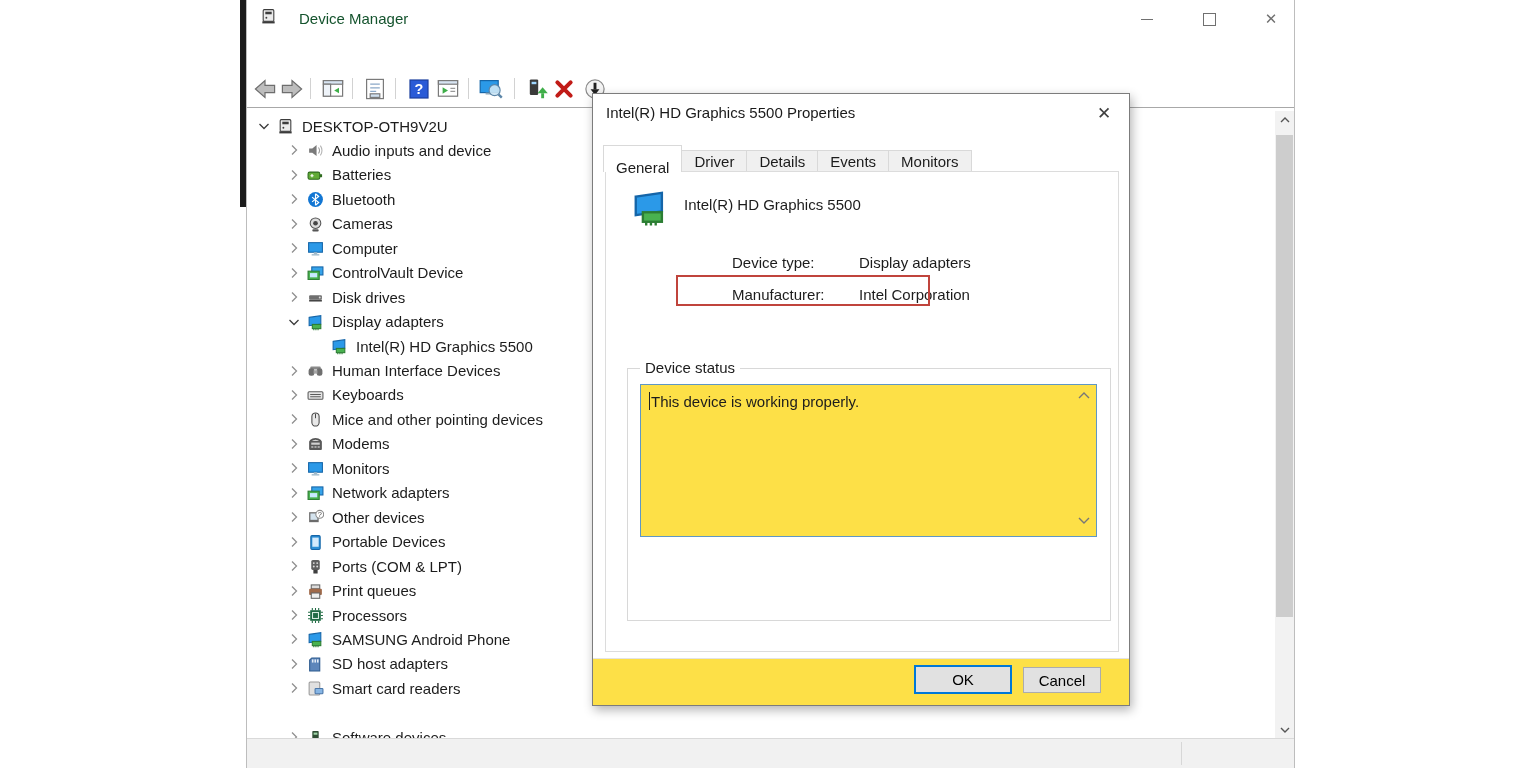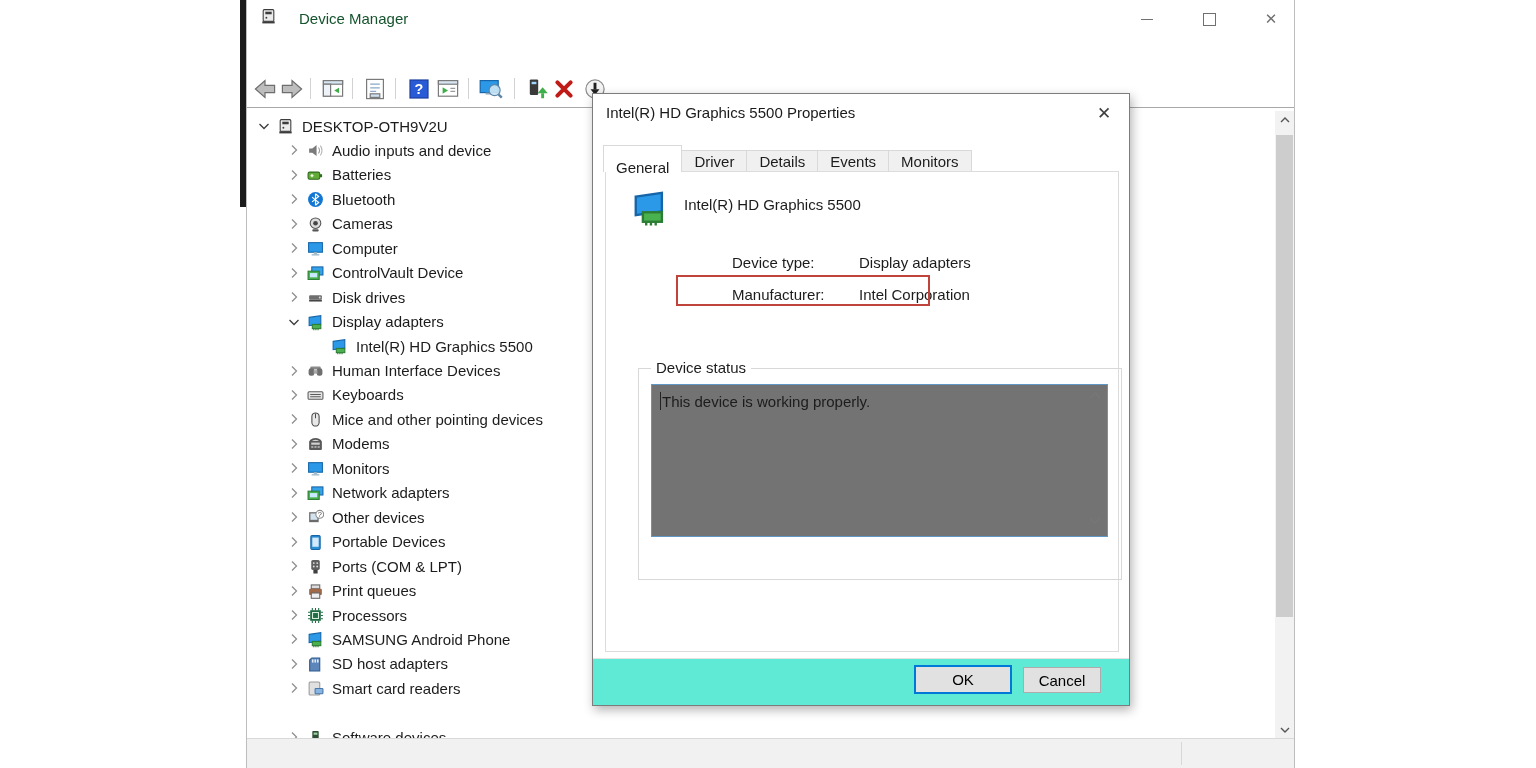--- a/index.html
+++ b/index.html
@@ -43,27 +43,27 @@
   .tab{box-sizing:border-box;padding:2px 12px 3px;font-size:15px;background:#f0f0f0;
        border:1px solid #d9d9d9;border-bottom:none;height:22px;margin-right:-1px;position:relative;}
   .tab.active{background:#fff;height:27px;padding-top:13px;z-index:3;}
   .page{position:absolute;left:12px;top:77px;width:514px;height:481px;background:#fff;border:1px solid #dcdcdc;box-sizing:border-box;z-index:2;}
   .dev-icon{position:absolute;left:25px;top:17px;width:38px;height:38px;}
   .dev-name{position:absolute;left:78px;top:24px;font-size:15px;}
   .fields{position:absolute;left:78px;top:74px;margin-left:48px;}
   .field-row{display:flex;height:32px;align-items:center;}
   .f-label{width:127px;}
   .red-box{position:absolute;left:70px;top:103px;width:254px;height:31px;border:2px solid #c0443c;box-sizing:border-box;pointer-events:none;}
-  .groupbox{position:absolute;left:32px;top:196px;width:484px;height:212px;border:1px solid #d8d8d8;box-sizing:border-box;}
+  .groupbox{position:absolute;left:21px;top:196px;width:484px;height:253px;border:1px solid #d8d8d8;box-sizing:border-box;}
   .gb-legend{position:absolute;left:12px;top:-10px;background:#fff;padding:0 5px;font-size:15px;}
-  .status-area{position:absolute;left:12px;top:15px;width:457px;height:153px;border:1px solid #5f97c5;box-sizing:border-box;background:#737373;}
+  .status-area{position:absolute;left:12px;top:15px;width:457px;height:153px;border:1px solid #5f97c5;box-sizing:border-box;background:#fde047;}
   .status-text{position:absolute;left:8px;top:7px;font-size:15px;display:flex;align-items:center;}
   .caret{display:inline-block;width:1px;height:18px;background:#222;margin-right:1px;}
   .sa-chev{position:absolute;right:4px;width:14px;height:12px;}
-  .footer{position:absolute;left:0;right:0;bottom:0;height:47px;background:#5eead4;border-top:1px solid #e3e3e3;box-sizing:border-box;}
+  .footer{position:absolute;left:0;right:0;bottom:0;height:47px;background:#fde047;border-top:1px solid #e3e3e3;box-sizing:border-box;}
   .btn{position:absolute;box-sizing:border-box;background:#e1e1e1;font-size:15px;display:flex;align-items:center;justify-content:center;font-family:inherit;}
   .btn-ok{left:321px;top:6px;width:98px;height:29px;border:2px solid #0078d7;}
   .btn-cancel{left:430px;top:8px;width:78px;height:26px;border:1px solid #acacac;}
   svg{display:block;}
 </style>
 </head>
 <body>
 
 <div class="stage">
 

